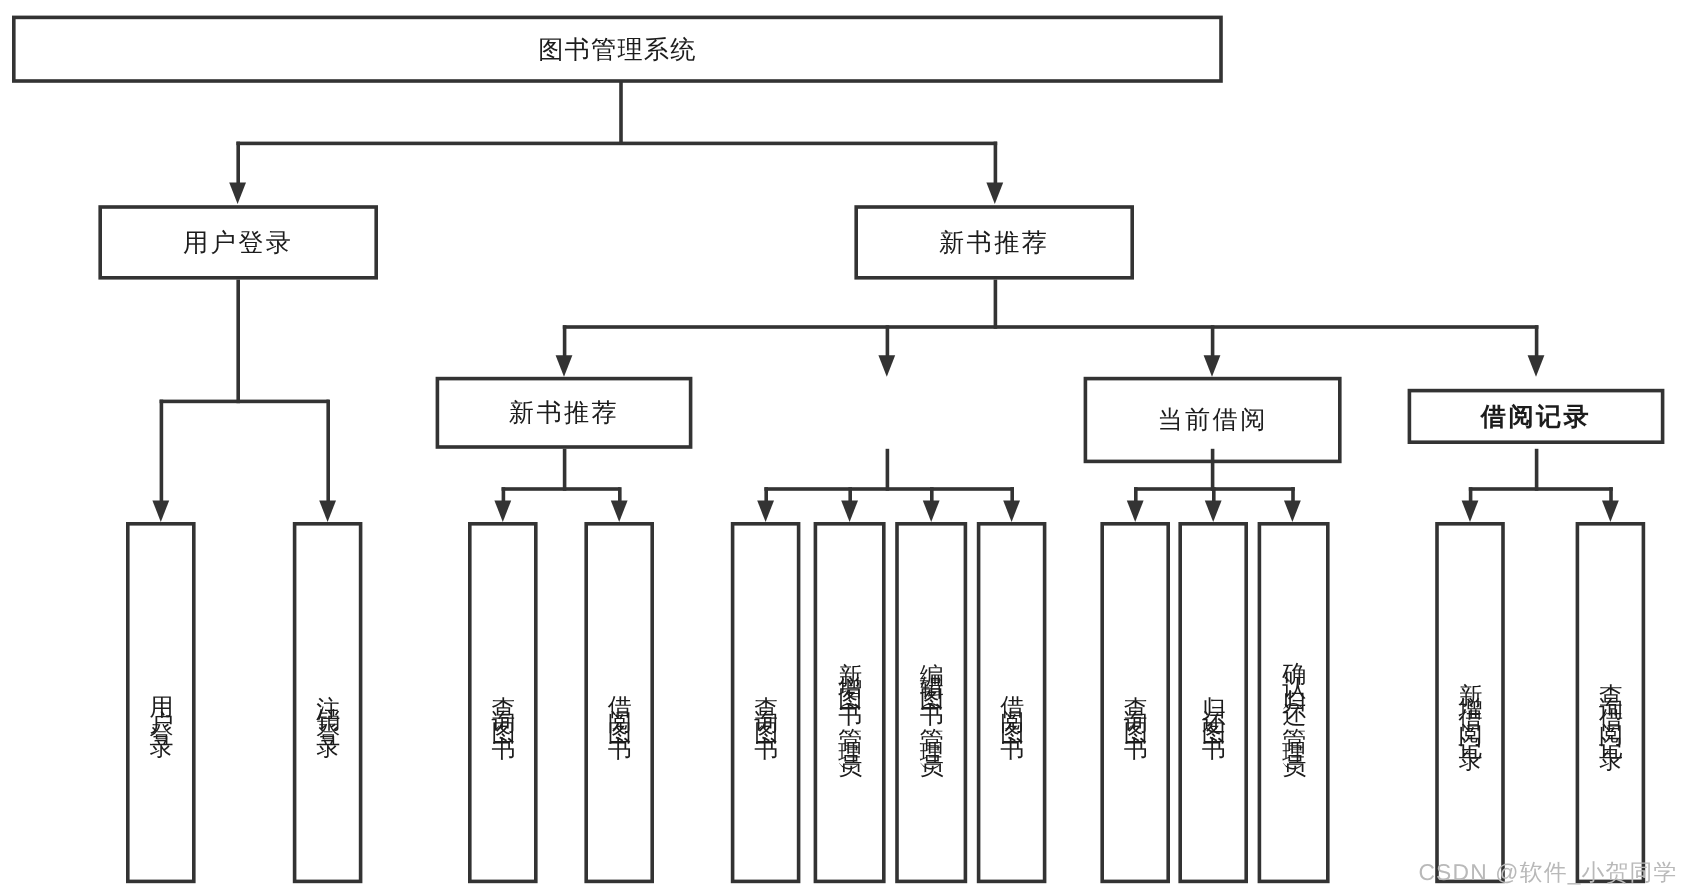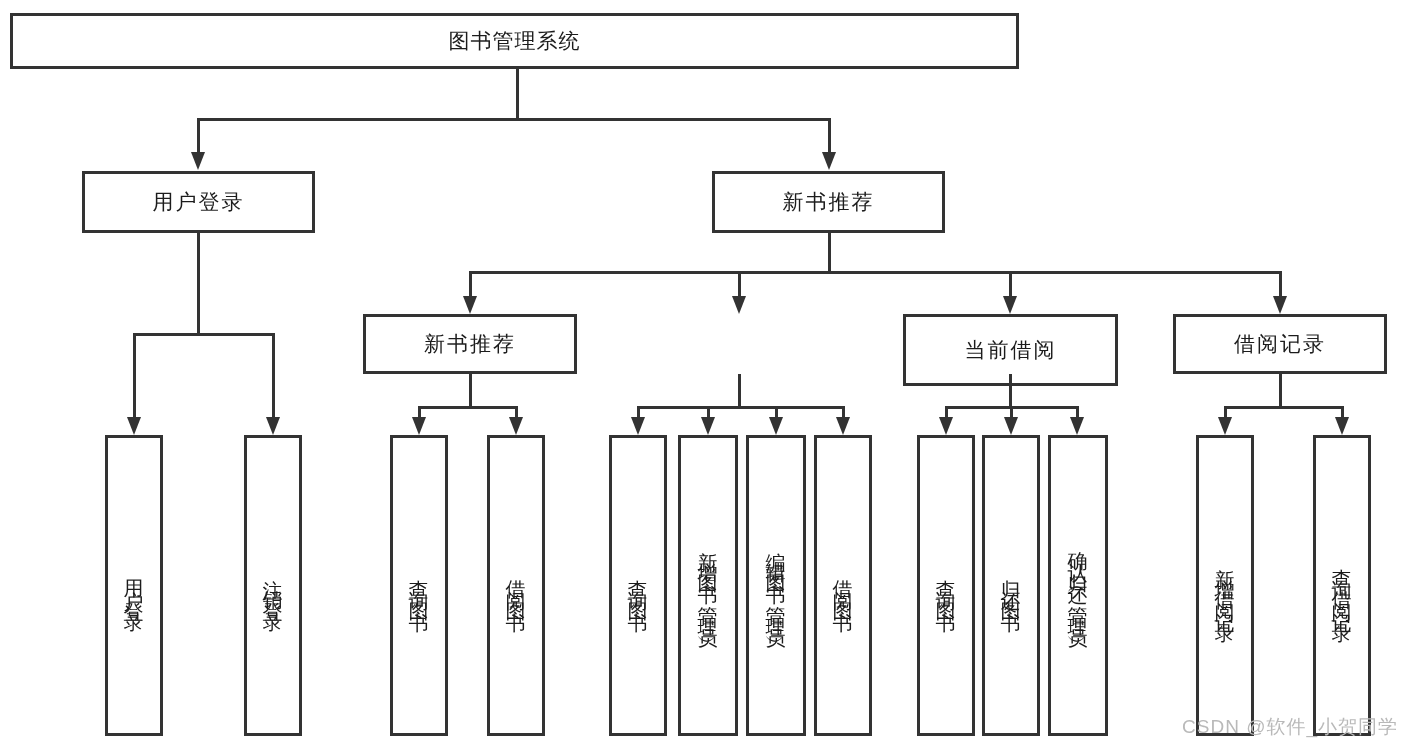--- a/index.html
+++ b/index.html
@@ -58,21 +58,21 @@
   <div class="hbox" style="left:712px;top:171px;width:233px;height:62px;">
     <span>新书推荐</span>
   </div>
 
   <div class="hbox" style="left:363px;top:314px;width:214px;height:60px;">
     <span>新书推荐</span>
   </div>
   <div class="hbox" style="left:903px;top:314px;width:215px;height:72px;">
     <span>当前借阅</span>
   </div>
-  <div class="hbox" style="left:1173px;top:314px;width:214px;height:60px;">
+  <div class="hbox" style="left:1173px;top:324px;width:214px;height:46px;font-weight:bold;">
     <span>借阅记录</span>
   </div>
 
   <div class="leaf" style="left:105px;">
     <span>用户登录</span>
   </div>
   <div class="leaf" style="left:244px;">
     <span>注销登录</span>
   </div>
 

